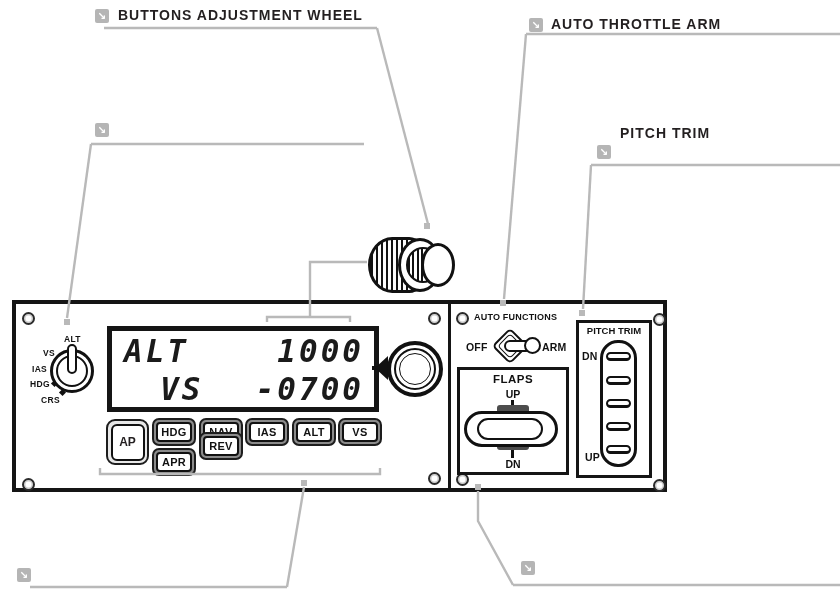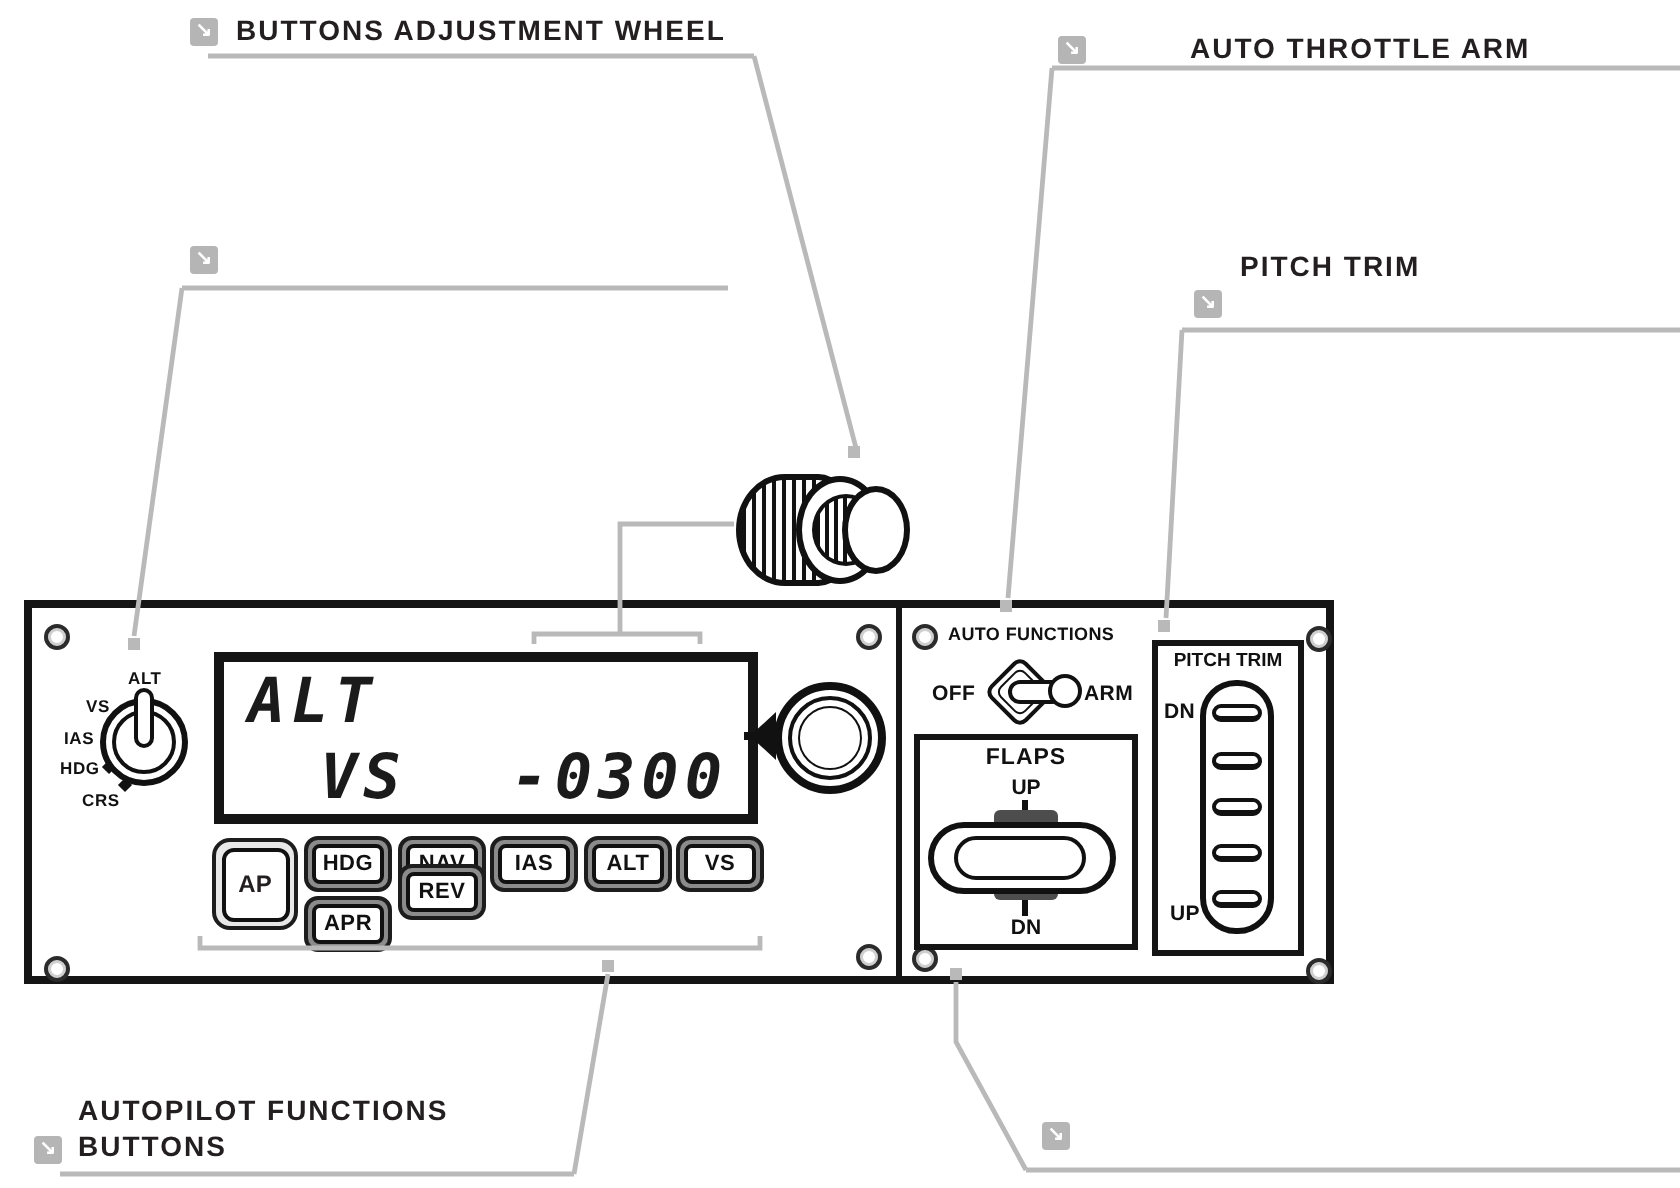--- a/index.html
+++ b/index.html
@@ -87,34 +87,30 @@
   <div class="mark" style="left:500px;top:300px;"></div>
   <div class="mark" style="left:64px;top:319px;"></div>
   <div class="mark" style="left:579px;top:310px;"></div>
   <div class="mark" style="left:301px;top:480px;"></div>
   <div class="mark" style="left:475px;top:484px;"></div>
 
   <div class="ico" style="left:95px;top:9px;">↘</div>
   <div class="callout" style="left:118px;top:6px;">BUTTONS ADJUSTMENT WHEEL</div>
 
   <div class="ico" style="left:529px;top:18px;">↘</div>
-  <div class="callout" style="left:551px;top:15px;margin-left:44px;">AUTO THROTTLE ARM</div>
+  <div class="callout" style="left:551px;top:15px;">AUTO THROTTLE ARM</div>
 
   <div class="ico" style="left:95px;top:123px;">↘</div>
 
   <div class="ico" style="left:597px;top:145px;">↘</div>
   <div class="callout" style="left:620px;top:124px;">
     <div>PITCH TRIM</div>
   </div>
 
   <div class="ico" style="left:17px;top:568px;">↘</div>
-  <div class="callout" style="left:39px;top:546px;">
-    <div>AUTOPILOT FUNCTIONS</div>
-    <div>BUTTONS</div>
-  </div>
 
   <div class="ico" style="left:521px;top:561px;">↘</div>
 
   <div>
     <div class="abs" style="left:368px;top:237px;width:58px;height:56px;border:3px solid #111;
          border-radius:26px 18px 18px 26px / 30px 22px 22px 30px;
          background:repeating-linear-gradient(90deg,#111 0 2px,#fcfcfc 2px 5px);z-index:2;"></div>
     <div class="abs" style="left:398px;top:238px;width:44px;height:54px;border:3px solid #111;border-radius:50%;background:#fff;z-index:3;"></div>
     <div class="abs" style="left:406px;top:247px;width:34px;height:36px;border:2px solid #111;border-radius:50%;
          background:repeating-linear-gradient(90deg,#111 0 2px,#fff 2px 4.5px);z-index:4;"></div>
@@ -145,24 +141,25 @@
       <div class="sel-label" style="left:25px;top:91px;">CRS</div>
       <div class="dot diamond" style="left:44px;top:86px;"></div>
       <div class="knob-outer" style="left:34px;top:45px;"></div>
       <div class="knob-ring" style="left:40px;top:51px;"></div>
       <div class="knob-pointer" style="left:51px;top:40px;"></div>
     </div>
 
     <div class="lcd">
       <div class="lcd-row">
         <span>ALT</span>
+        <span>1000</span>
       </div>
       <div class="lcd-row">
         <span class="ind2">VS</span>
-        <span>-0300</span>
+        <span>-0700</span>
       </div>
     </div>
 
     <div>
       <div class="dk-bar" style="left:356px;top:62px;"></div>
       <div class="dk-tri" style="left:359px;top:52px;"></div>
       <div class="dk" style="left:371px;top:37px;width:56px;height:56px;"></div>
       <div class="dk2" style="left:378px;top:44px;width:42px;height:42px;"></div>
       <div class="dk3" style="left:383px;top:49px;width:32px;height:32px;"></div>
     </div>

